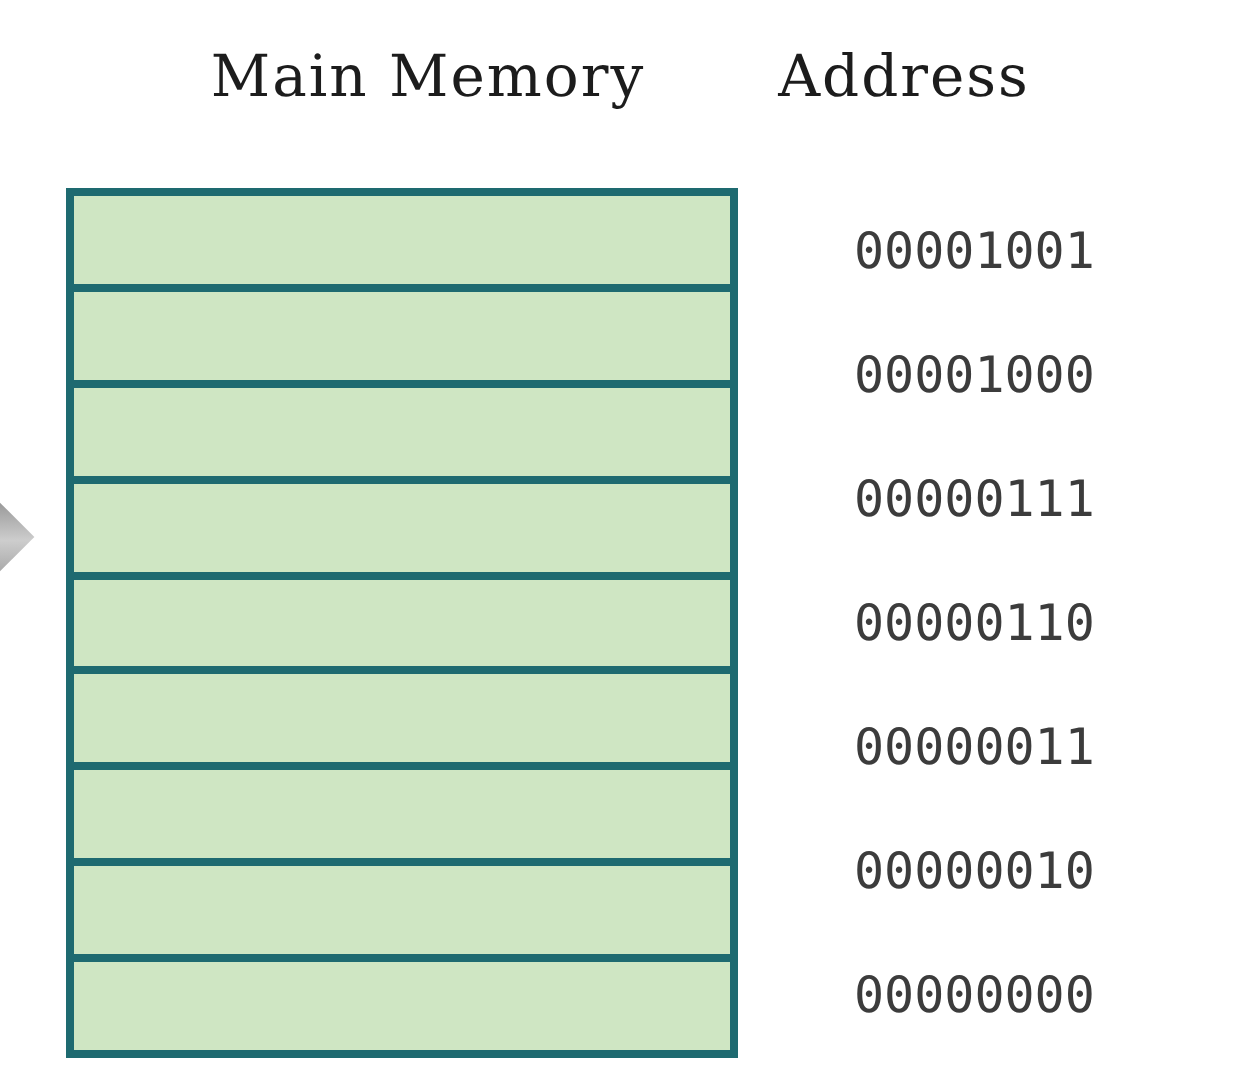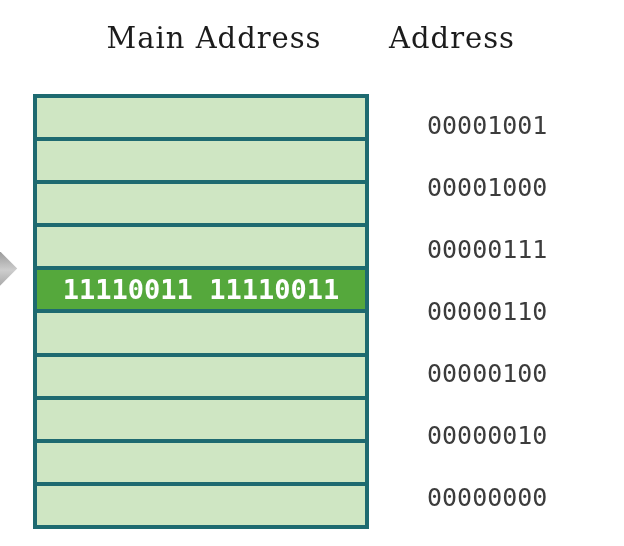--- a/index.html
+++ b/index.html
@@ -98,40 +98,37 @@
     width: 25px;
     height: 25px;
     transform: rotate(45deg);
     background: linear-gradient(135deg, #989898 0%, #cdcdcd 55%, var(--pointer-gray) 100%);
   }
 </style>
 </head>
 <body>
 
 <div class="stage">
-  <div class="title title-main">Main Address</div>
+  <div class="title title-main">Main Memory</div>
   <div class="title title-addr">Address</div>
 
   <div class="pointer"></div>
 
   <div class="memtable" id="memtable">
       <div class="memrow">
     <span class="memrow-content"></span>
   </div>
       <div class="memrow">
     <span class="memrow-content"></span>
   </div>
       <div class="memrow">
     <span class="memrow-content"></span>
   </div>
       <div class="memrow">
     <span class="memrow-content"></span>
-  </div>
-      <div class="memrow highlighted">
-    <span class="memrow-content">11110011 11110011</span>
   </div>
       <div class="memrow">
     <span class="memrow-content"></span>
   </div>
       <div class="memrow">
     <span class="memrow-content"></span>
   </div>
       <div class="memrow">
     <span class="memrow-content"></span>
   </div>
@@ -141,17 +138,17 @@
       <div class="memrow">
     <span class="memrow-content"></span>
   </div>
     </div>
 
   <div class="addrcol" id="addrcol">
       <div class="addrcell">00001001</div>
       <div class="addrcell">00001000</div>
       <div class="addrcell">00000111</div>
       <div class="addrcell">00000110</div>
-      <div class="addrcell">00000100</div>
+      <div class="addrcell">00000011</div>
       <div class="addrcell">00000010</div>
       <div class="addrcell">00000000</div>
     </div>
 </div>
 
 </body></html>

